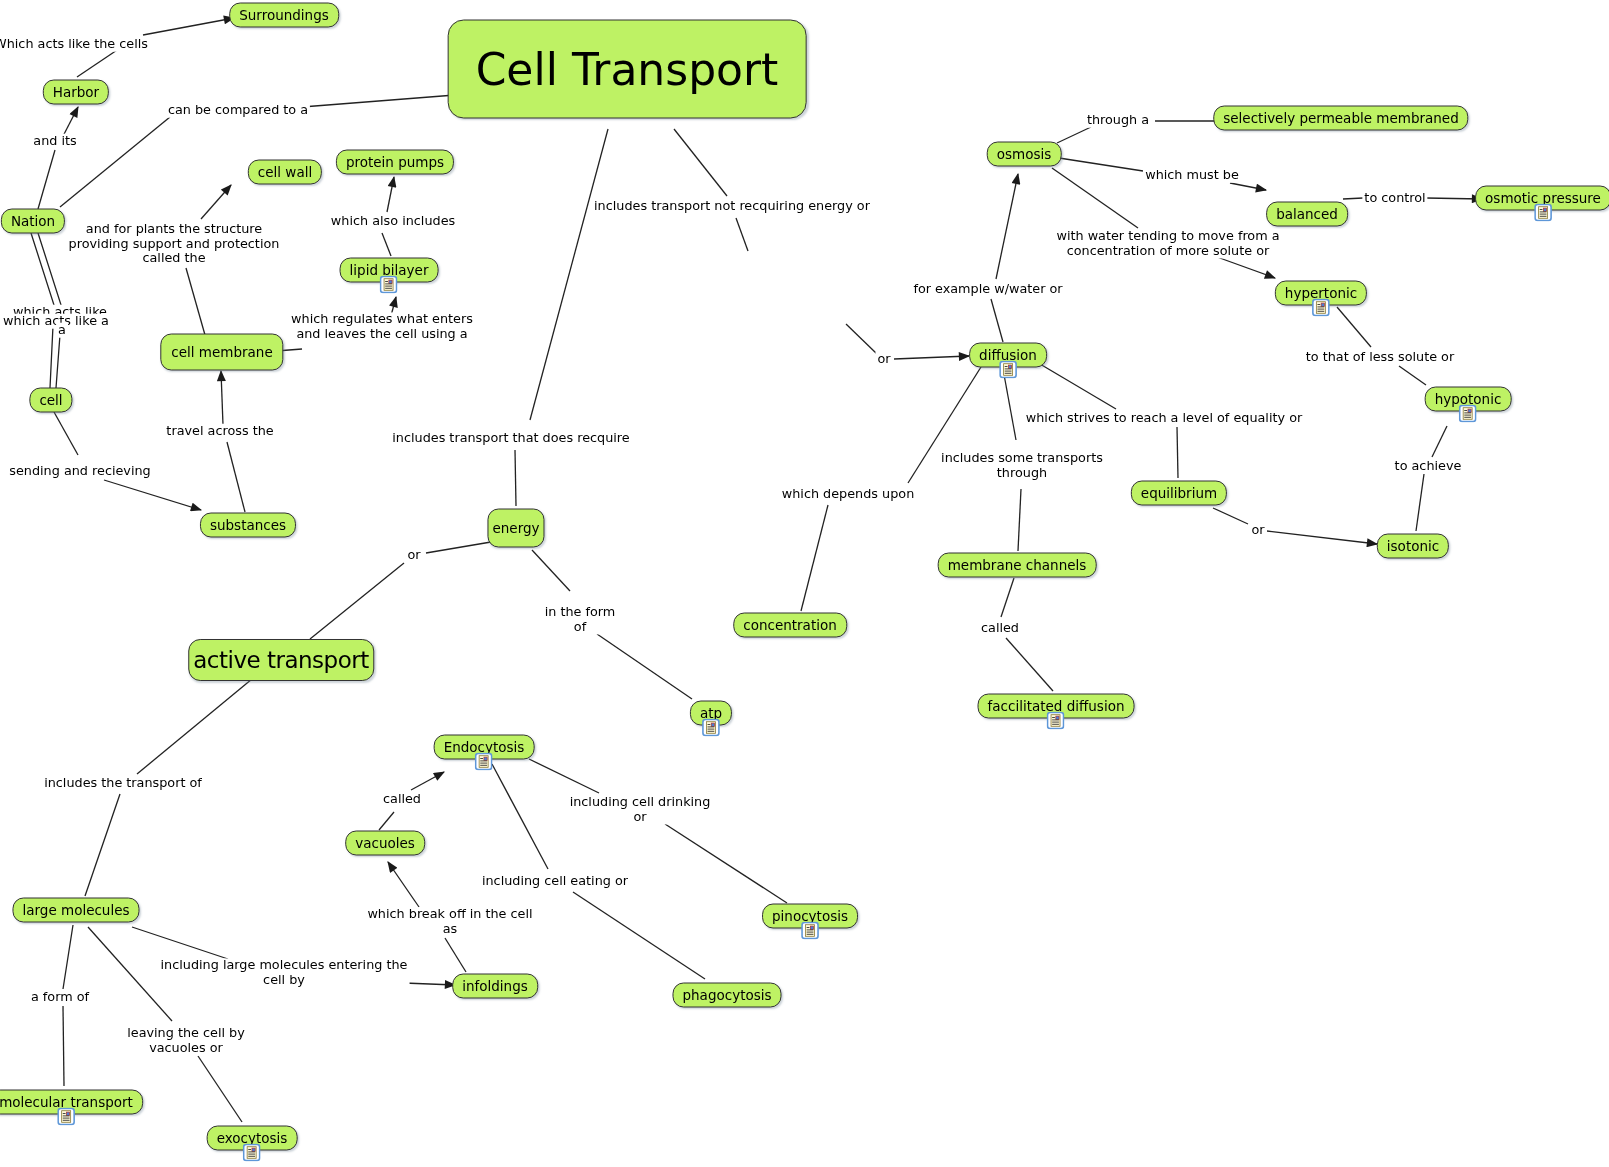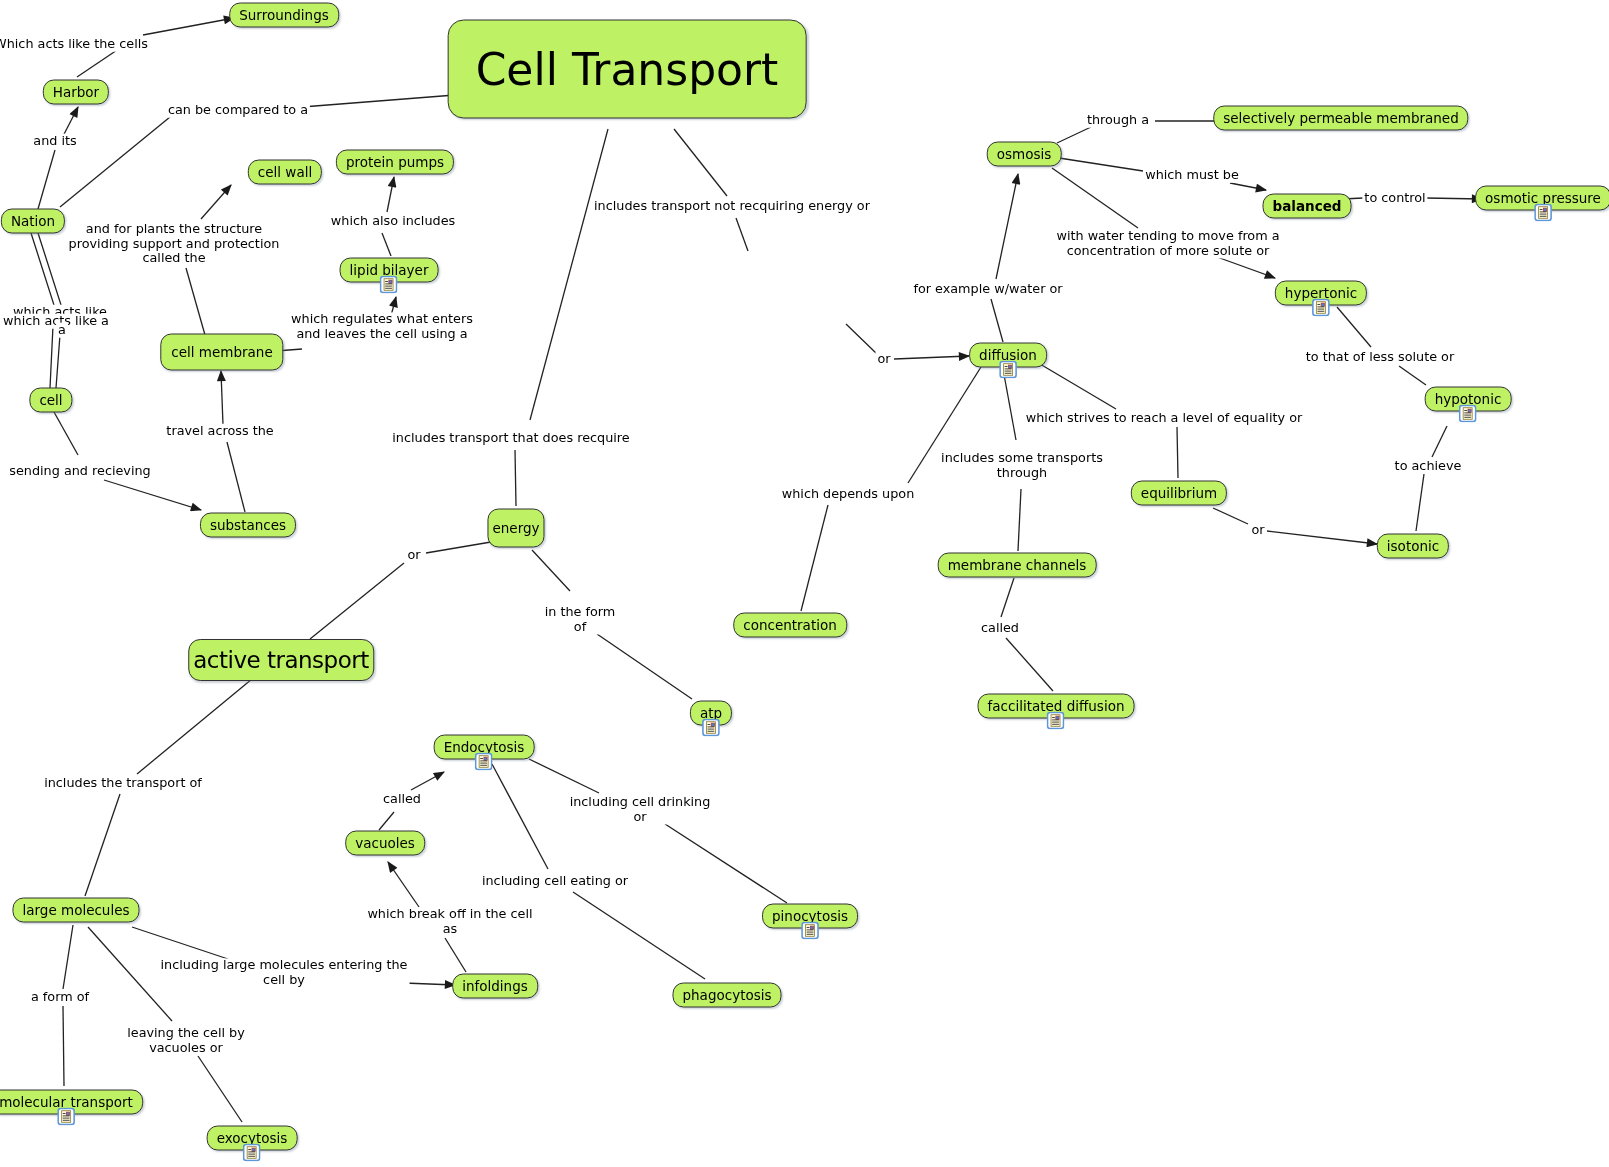--- a/index.html
+++ b/index.html
@@ -131,21 +131,21 @@
           <rect x="9.3" y="4.6" width="3.2" height="3.2" fill="#4a7fd4" stroke="#b03030" stroke-width="0.7"></rect>
           <line x1="5.6" y1="6" x2="8.4" y2="6" stroke="#333" stroke-width="0.9"></line>
           <line x1="5.6" y1="8.4" x2="12.4" y2="8.4" stroke="#333" stroke-width="0.9"></line>
           <line x1="5.6" y1="10.6" x2="12.4" y2="10.6" stroke="#333" stroke-width="0.9"></line>
           <line x1="5.6" y1="12.8" x2="12.4" y2="12.8" stroke="#333" stroke-width="0.9"></line>
         </svg>
       </div></div>
     <div class="node small" style="left: 790px; top: 625px;"><span>concentration</span></div>
     <div class="node small" style="left: 1024px; top: 154px;"><span>osmosis</span></div>
     <div class="node small" style="left: 1341px; top: 118px;"><span>selectively permeable membraned</span></div>
-    <div class="node small" style="left: 1307px; top: 206px; font-weight: bold;"><span>balanced</span></div>
+    <div class="node small" style="left: 1307px; top: 214px;"><span>balanced</span></div>
     <div class="node small" style="left: 1543px; top: 198px;"><span>osmotic pressure</span><div class="res">
         <svg viewBox="0 0 18 18" xmlns="http://www.w3.org/2000/svg">
           <rect x="1" y="1" width="16" height="16" rx="2.5" fill="#ffffff" stroke="#5e97d8" stroke-width="1.6"></rect>
           <rect x="4.5" y="3.2" width="9" height="11.6" fill="#fdf8d7" stroke="#8a7a33" stroke-width="0.8"></rect>
           <rect x="9.3" y="4.6" width="3.2" height="3.2" fill="#4a7fd4" stroke="#b03030" stroke-width="0.7"></rect>
           <line x1="5.6" y1="6" x2="8.4" y2="6" stroke="#333" stroke-width="0.9"></line>
           <line x1="5.6" y1="8.4" x2="12.4" y2="8.4" stroke="#333" stroke-width="0.9"></line>
           <line x1="5.6" y1="10.6" x2="12.4" y2="10.6" stroke="#333" stroke-width="0.9"></line>
           <line x1="5.6" y1="12.8" x2="12.4" y2="12.8" stroke="#333" stroke-width="0.9"></line>
         </svg>

